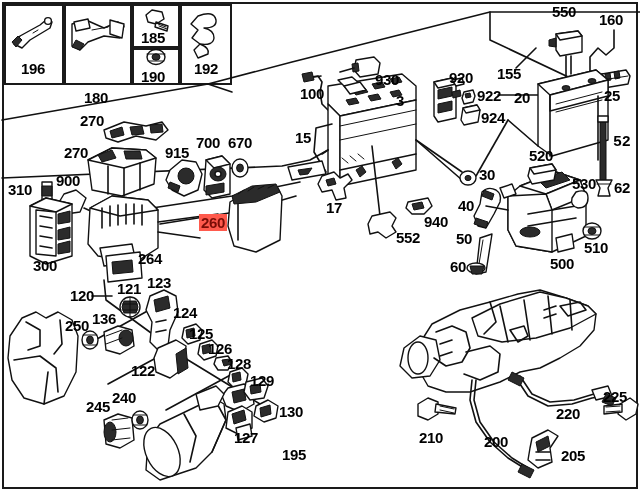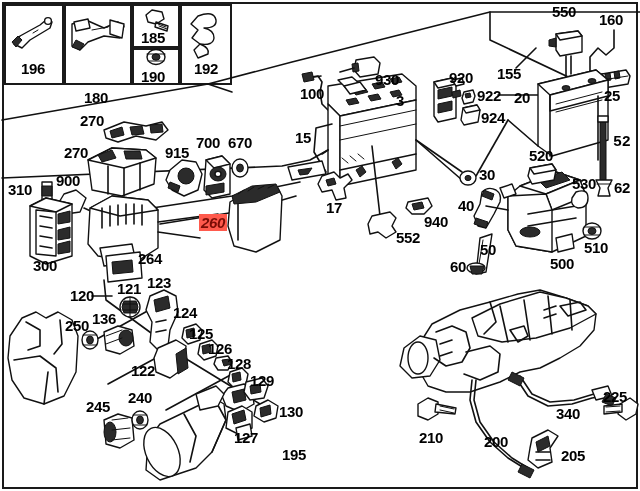--- a/index.html
+++ b/index.html
@@ -507,57 +507,57 @@
   <div class="lbl" style="left:449px;top:70px;">920</div>
   <div class="lbl" style="left:477px;top:88px;">922</div>
   <div class="lbl" style="left:481px;top:110px;">924</div>
   <div class="lbl" style="left:295px;top:130px;">15</div>
   <div class="lbl" style="left:326px;top:200px;">17</div>
   <div class="lbl" style="left:396px;top:230px;">552</div>
   <div class="lbl" style="left:424px;top:214px;">940</div>
 
   <div class="lbl" style="left:479px;top:167px;">30</div>
   <div class="lbl" style="left:458px;top:198px;">40</div>
-  <div class="lbl" style="left:480px;top:231px;margin-top:11px;">50</div>
+  <div class="lbl" style="left:456px;top:231px;">50</div>
   <div class="lbl" style="left:450px;top:259px;">60</div>
   <div class="lbl" style="left:613px;top:135px;font-family:Liberation Mono, monospace;">52</div>
   <div class="lbl" style="left:614px;top:180px;">62</div>
 
   <div class="lbl" style="left:529px;top:148px;">520</div>
   <div class="lbl" style="left:572px;top:176px;">530</div>
   <div class="lbl" style="left:584px;top:240px;">510</div>
   <div class="lbl" style="left:550px;top:256px;">500</div>
 
   <div class="lbl" style="left:80px;top:113px;">270</div>
   <div class="lbl" style="left:64px;top:145px;">270</div>
   <div class="lbl" style="left:8px;top:182px;text-align:right;">310</div>
   <div class="lbl" style="left:56px;top:173px;text-align:center;">900</div>
   <div class="lbl" style="left:33px;top:258px;">300</div>
   <div class="lbl" style="left:165px;top:145px;">915</div>
   <div class="lbl" style="left:196px;top:135px;">700</div>
   <div class="lbl" style="left:228px;top:135px;">670</div>
-  <div class="lbl hl" style="left:199px;top:214px;font-style:italic;">260</div>
+  <div class="lbl hl" style="left:199px;top:214px;">260</div>
   <div class="lbl" style="left:138px;top:251px;">264</div>
 
   <div class="lbl" style="left:70px;top:288px;">120</div>
   <div class="lbl" style="left:117px;top:281px;">121</div>
   <div class="lbl" style="left:147px;top:275px;">123</div>
   <div class="lbl" style="left:173px;top:305px;">124</div>
   <div class="lbl" style="left:189px;top:326px;">125</div>
   <div class="lbl" style="left:208px;top:341px;">126</div>
   <div class="lbl" style="left:227px;top:356px;">128</div>
   <div class="lbl" style="left:250px;top:373px;">129</div>
   <div class="lbl" style="left:279px;top:404px;">130</div>
   <div class="lbl" style="left:234px;top:430px;">127</div>
   <div class="lbl" style="left:234px;top:447px;margin-left:48px;">195</div>
   <div class="lbl" style="left:131px;top:363px;">122</div>
   <div class="lbl" style="left:65px;top:318px;">250</div>
   <div class="lbl" style="left:92px;top:311px;">136</div>
-  <div class="lbl" style="left:128px;top:390px;">240</div>
+  <div class="lbl" style="left:112px;top:390px;">240</div>
   <div class="lbl" style="left:86px;top:399px;">245</div>
 
   <div class="lbl" style="left:419px;top:430px;">210</div>
   <div class="lbl" style="left:484px;top:434px;">200</div>
   <div class="lbl" style="left:561px;top:448px;">205</div>
-  <div class="lbl" style="left:556px;top:406px;">340</div>
+  <div class="lbl" style="left:556px;top:406px;">220</div>
   <div class="lbl" style="left:603px;top:389px;">225</div>
 
 </div>
 
 </body></html>

